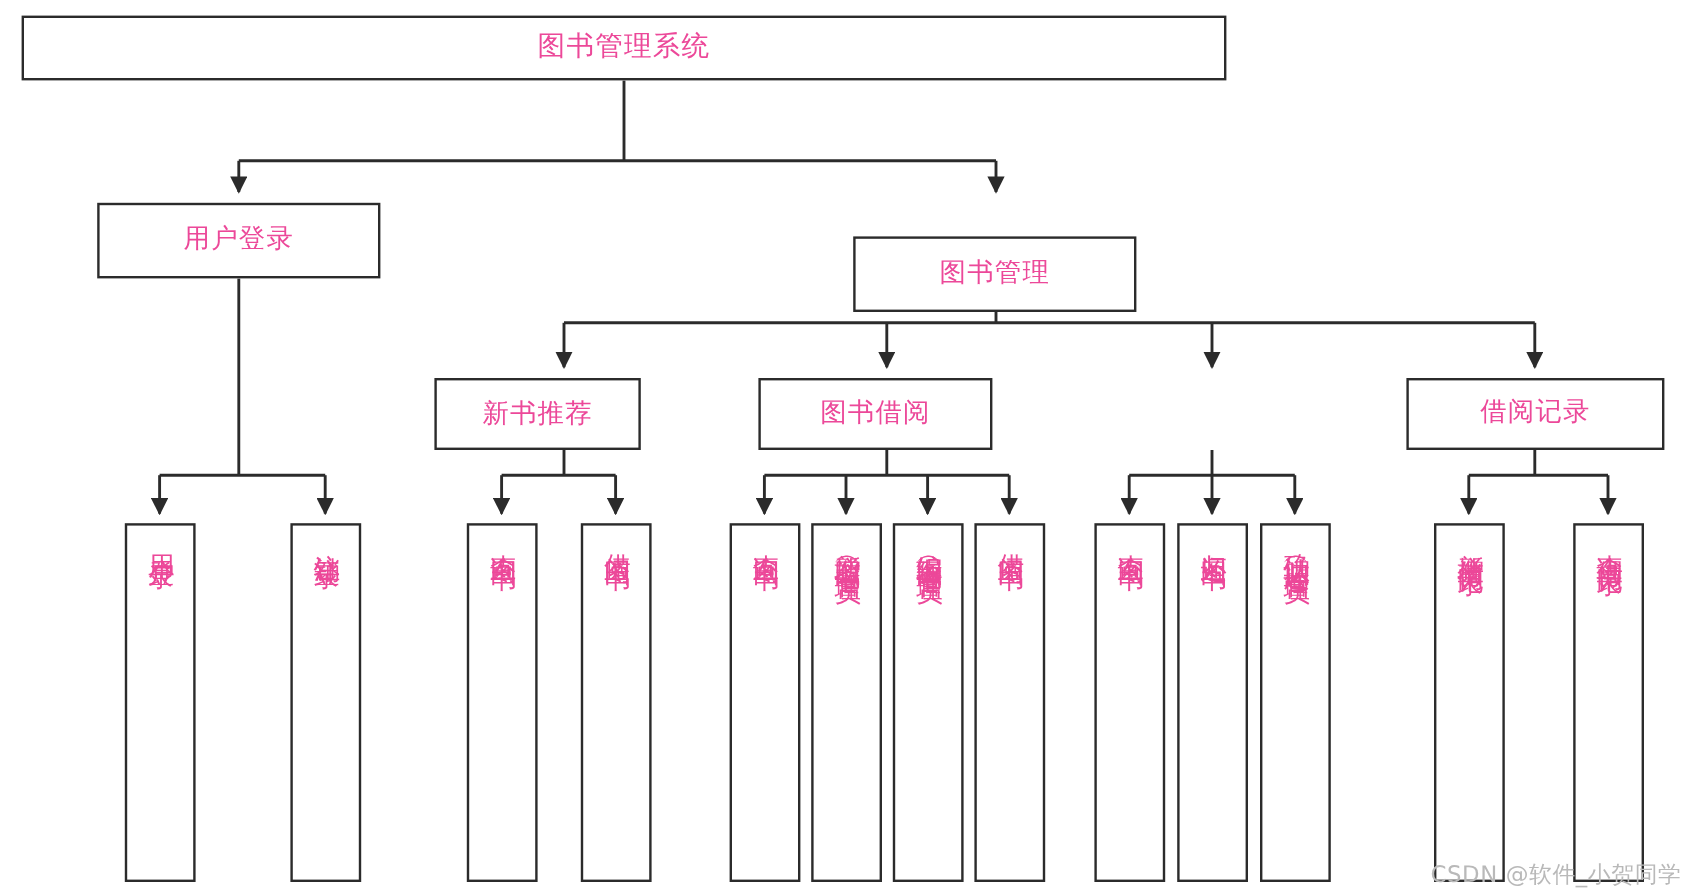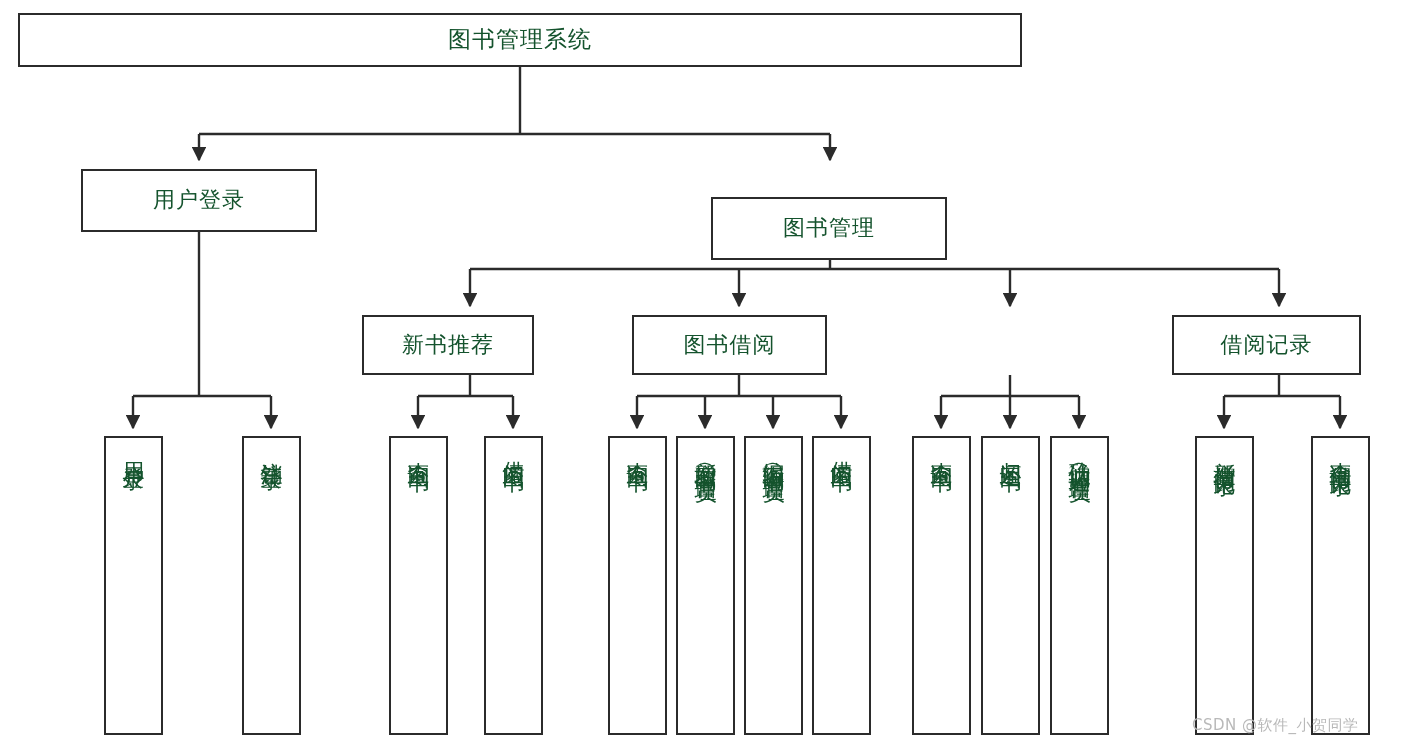--- a/index.html
+++ b/index.html
@@ -30,21 +30,21 @@
     position: absolute;
     box-sizing: border-box;
     background: #ffffff;
     border: 2px solid #2b2b2b;
     display: flex;
     align-items: center;
     justify-content: center;
     overflow: hidden;
   }
   .node .label {
-    color: #14532d;
+    color: #ec4899;
     text-align: right;
     line-height: 1.12;
     white-space: nowrap;
   }
   
   .node.h .label {
     font-size: 22px;
     letter-spacing: 1px;
   }
   .node.root .label {
@@ -62,21 +62,21 @@
     writing-mode: vertical-rl;
     text-orientation: upright;
     letter-spacing: 3px;
     line-height: 1;
     white-space: nowrap;
     display: block;
   }
   .watermark {
     position: absolute;
     color: #b9b9b9;
-    font-size: 15px;
+    font-size: 19px;
     letter-spacing: 0.5px;
     white-space: nowrap;
     user-select: none;
   }
 </style>
 </head>
 <body>
 
 <div id="canvas">
 
@@ -140,21 +140,21 @@
   <div class="node h" style="left:711px; top:169px; width:236px; height:63px;margin-top:28px;">
     <span class="label">图书管理</span>
   </div>
 
   <div class="node h" style="left:362px; top:315px; width:172px; height:60px;font-family:Liberation Serif, serif;">
     <span class="label">新书推荐</span>
   </div>
   <div class="node h" style="left:632px; top:315px; width:195px; height:60px;">
     <span class="label">图书借阅</span>
   </div>
-  <div class="node h" style="left:1172px; top:315px; width:189px; height:60px;">
+  <div class="node h" style="left:1172px; top:315px; width:215px; height:60px;font-family:Liberation Mono, monospace;">
     <span class="label">借阅记录</span>
   </div>
 
   <div class="node v" style="left:104px; top:436px; width:59px; height:299px;">
     <span class="label">用户登录</span>
   </div>
   <div class="node v" style="left:242px; top:436px; width:59px; height:299px;">
     <span class="label">注销登录</span>
   </div>
 

